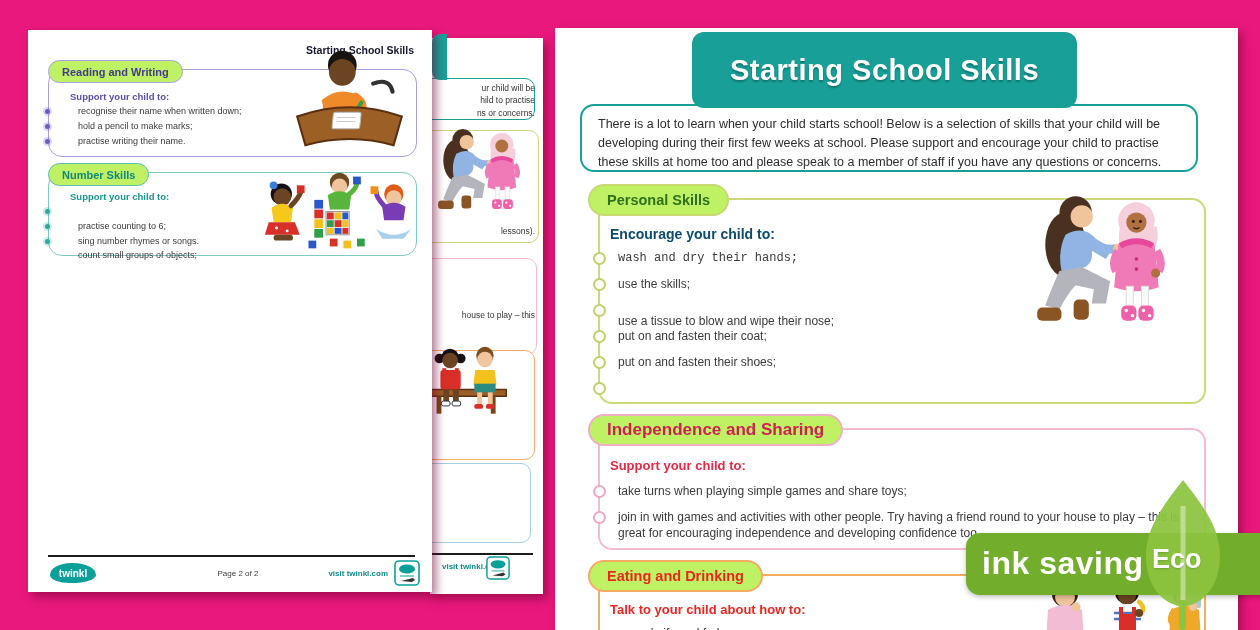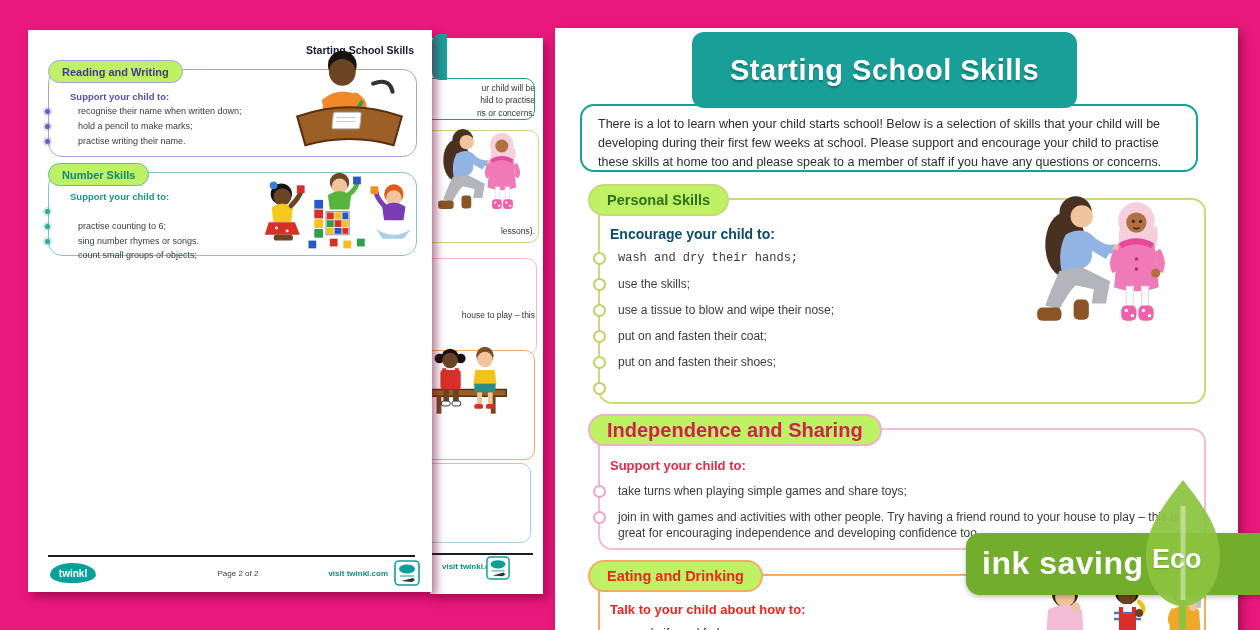--- a/index.html
+++ b/index.html
@@ -312,29 +312,29 @@
     <div class="secbox" style="left:43px;top:170px;width:604px;height:202px;border:2px solid #ccd976;background:transparent;"></div>
     <div class="pill" style="left:33px;top:156px;height:28px;padding:0 17px;border:2px solid #c9d873;font-size:14.5px;color:#31701c;">
       <span>Personal Skills</span>
     </div>
     <div class="lead" style="left:55px;top:198px;color:#0c4a6e;font-size:14px;">Encourage your child to:</div>
     <div class="donut olive" style="left:38px;top:224px;"></div>
     <div class="row rp-item btxt" style="left:63px;top:223px;font-family:Liberation Mono, monospace;">wash and dry their hands;</div>
     <div class="donut olive" style="left:38px;top:250px;"></div>
     <div class="row rp-item btxt" style="left:63px;top:249px;">use the skills;</div>
     <div class="donut olive" style="left:38px;top:276px;"></div>
-    <div class="row rp-item btxt" style="left:63px;top:275px;text-align:center;">use a tissue to blow and wipe their nose;</div>
+    <div class="row rp-item btxt" style="left:63px;top:286px;text-align:center;">use a tissue to blow and wipe their nose;</div>
     <div class="donut olive" style="left:38px;top:302px;"></div>
     <div class="row rp-item btxt" style="left:63px;top:301px;">put on and fasten their coat;</div>
     <div class="donut olive" style="left:38px;top:328px;"></div>
     <div class="row rp-item btxt" style="left:63px;top:327px;">put on and fasten their shoes;</div>
     <div class="donut olive" style="left:38px;top:354px;"></div>
 
     <div class="secbox" style="left:43px;top:400px;width:604px;height:118px;border:2px solid #f4bcce;background:transparent;"></div>
-    <div class="pill" style="left:33px;top:386px;height:28px;padding:0 17px;border:2px solid #f2afc4;font-size:20px;color:#ce2151;">
+    <div class="pill" style="left:33px;top:386px;height:28px;padding:0 17px;border:2px solid #f2afc4;font-size:17px;color:#ce2151;">
       <span>Independence and Sharing</span>
     </div>
     <div class="lead" style="left:55px;top:430px;color:#e32a47;font-size:13px;">Support your child to:</div>
     <div class="donut pinkd" style="left:38px;top:457px;"></div>
     <div class="row rp-item btxt" style="left:63px;top:456px;">take turns when playing simple games and share toys;</div>
     <div class="donut pinkd" style="left:38px;top:483px;"></div>
     <div class="row rp-item btxt" style="left:63px;top:482px;width:578px;white-space:normal;line-height:1.3;">join in with games and activities with other people. Try having a friend round to your house to play – this is great for encouraging independence and developing confidence too.</div>
 
     <div class="secbox" style="left:43px;top:546px;width:604px;height:120px;border:2px solid #f5ab62;background:transparent;"></div>
     <div class="pill" style="left:33px;top:532px;height:28px;padding:0 17px;border:2px solid #f5ab62;font-size:14.5px;color:#e8281e;">

